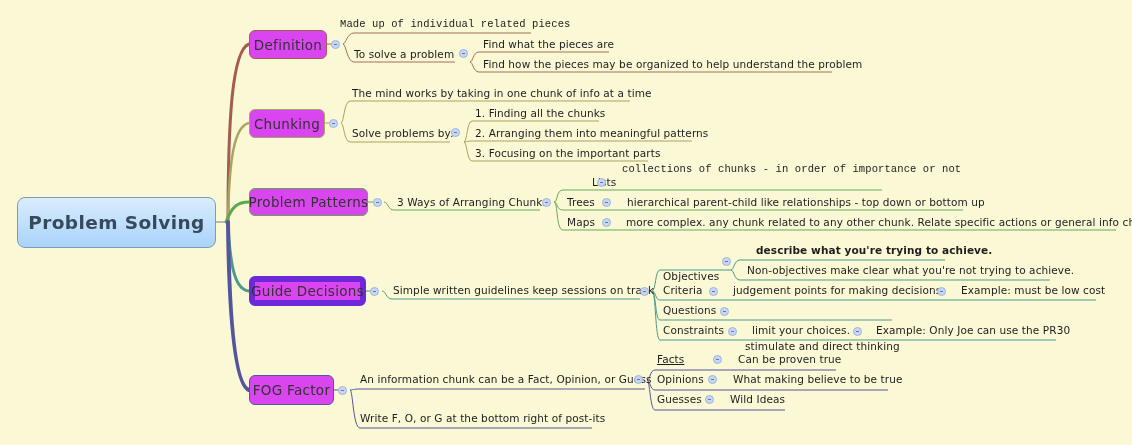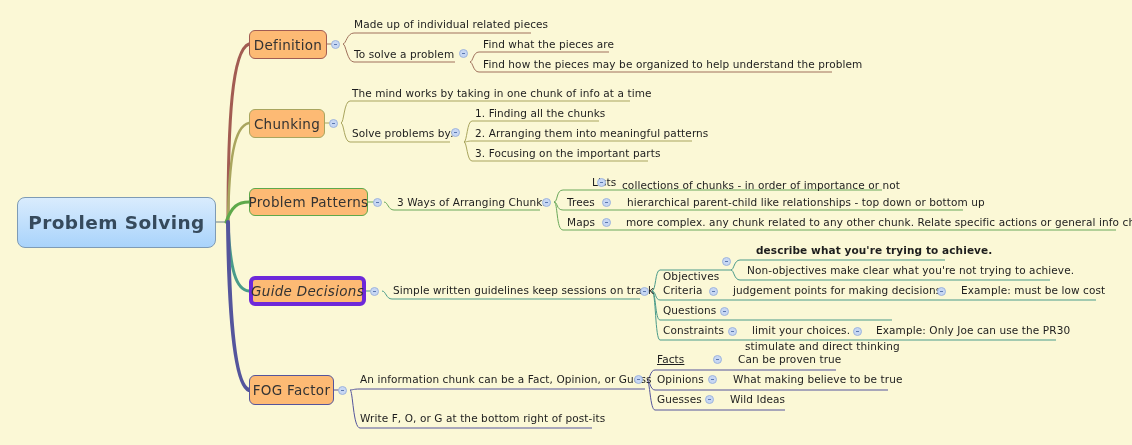--- a/index.html
+++ b/index.html
@@ -10,21 +10,21 @@
     position:relative;
   }
   #canvas { position:absolute; left:0; top:0; width:1132px; height:445px; }
   .lbl {
     position:absolute; white-space:nowrap;
     font-size:10.5px; color:#1d1d1d; line-height:14px;
     letter-spacing:0.1px;
   }
   .topic {
     position:absolute; box-sizing:border-box;
-    background:#fdba74; border-radius:6px;
+    background:#d946ef; border-radius:6px;
     font-size:13.5px; color:#333; display:flex; align-items:center; justify-content:center;
     white-space:nowrap; letter-spacing:0.3px;
   }
   .root {
     position:absolute; box-sizing:border-box;
     left:17px; top:197px; width:199px; height:51px;
     border:1px solid #7e9bb5; border-radius:8px;
     background:linear-gradient(#d9ecfd, #a9d3fb);
     font-size:18.5px; font-weight:bold; color:#364a5c;
     display:flex; align-items:center; justify-content:center;
@@ -95,50 +95,50 @@
     <path d="M647 380 C650 380, 650 370, 655 370 L836 370"></path>
     <path d="M647 380 C650 380, 650 390, 655 390 L888 390"></path>
     <path d="M647 380 C650 380, 650 410, 655 410 L785 410"></path>
   </g>
 </svg>
 
 <div class="root">Problem Solving</div>
 
 <div class="topic" style="left:249px;top:30px;width:78px;height:29px;border:1px solid #a25c52;">Definition</div>
 <div class="collapse" style="left:331px;top:40px;"></div>
-<div class="lbl" style="left:354px;top:17px;">Made up of individual related pieces</div>
+<div class="lbl" style="left:340px;top:17px;font-family:Liberation Mono, monospace;">Made up of individual related pieces</div>
 <div class="lbl" style="left:354px;top:47px;">To solve a problem</div>
 <div class="collapse" style="left:459px;top:49px;"></div>
 <div class="lbl" style="left:483px;top:37px;">Find what the pieces are</div>
 <div class="lbl" style="left:483px;top:57px;">Find how the pieces may be organized to help understand the problem</div>
 
 <div class="topic" style="left:249px;top:109px;width:76px;height:29px;border:1px solid #a9a55e;">Chunking</div>
 <div class="collapse" style="left:329px;top:119px;"></div>
 <div class="lbl" style="left:352px;top:86px;">The mind works by taking in one chunk of info at a time</div>
 <div class="lbl" style="left:352px;top:126px;">Solve problems by:</div>
 <div class="collapse" style="left:451px;top:128px;"></div>
 <div class="lbl" style="left:475px;top:106px;">1. Finding all the chunks</div>
 <div class="lbl" style="left:475px;top:126px;">2. Arranging them into meaningful patterns</div>
 <div class="lbl" style="left:475px;top:146px;">3. Focusing on the important parts</div>
 
 <div class="topic" style="left:249px;top:188px;width:119px;height:28px;border:1px solid #5ea94b;">Problem Patterns</div>
 <div class="collapse" style="left:373px;top:198px;"></div>
 <div class="lbl" style="left:397px;top:195px;">3 Ways of Arranging Chunks</div>
 <div class="collapse" style="left:542px;top:198px;"></div>
 <div class="lbl" style="left:592px;top:175px;">Lists</div>
 <div class="collapse" style="left:597px;top:178px;"></div>
-<div class="lbl" style="left:622px;top:178px;">collections of chunks - in order of importance or not</div>
+<div class="lbl" style="left:622px;top:162px;font-family:Liberation Mono, monospace;">collections of chunks - in order of importance or not</div>
 <div class="lbl" style="left:567px;top:195px;">Trees</div>
 <div class="collapse" style="left:602px;top:198px;"></div>
 <div class="lbl" style="left:627px;top:195px;">hierarchical parent-child like relationships - top down or bottom up</div>
 <div class="lbl" style="left:567px;top:215px;">Maps</div>
 <div class="collapse" style="left:602px;top:218px;"></div>
 <div class="lbl" style="left:626px;top:215px;">more complex. any chunk related to any other chunk. Relate specific actions or general info chunks</div>
 
-<div class="topic" style="left:249px;top:276px;width:117px;height:30px;border:4px solid #6d28d9;font-style:italic;">Guide Decisions</div>
+<div class="topic" style="left:249px;top:276px;width:117px;height:30px;border:6px solid #6d28d9;">Guide Decisions</div>
 <div class="collapse" style="left:370px;top:287px;"></div>
 <div class="lbl" style="left:393px;top:283px;">Simple written guidelines keep sessions on track</div>
 <div class="collapse" style="left:640px;top:287px;"></div>
 
 <div class="lbl" style="left:663px;top:253px;margin-top:16px;">Objectives</div>
 <div class="collapse" style="left:722px;top:257px;"></div>
 <div class="lbl" style="left:756px;top:243px;font-weight:bold;">describe what you're trying to achieve.</div>
 <div class="lbl" style="left:747px;top:263px;">Non-objectives make clear what you're not trying to achieve.</div>
 
 <div class="lbl" style="left:663px;top:283px;">Criteria</div>

